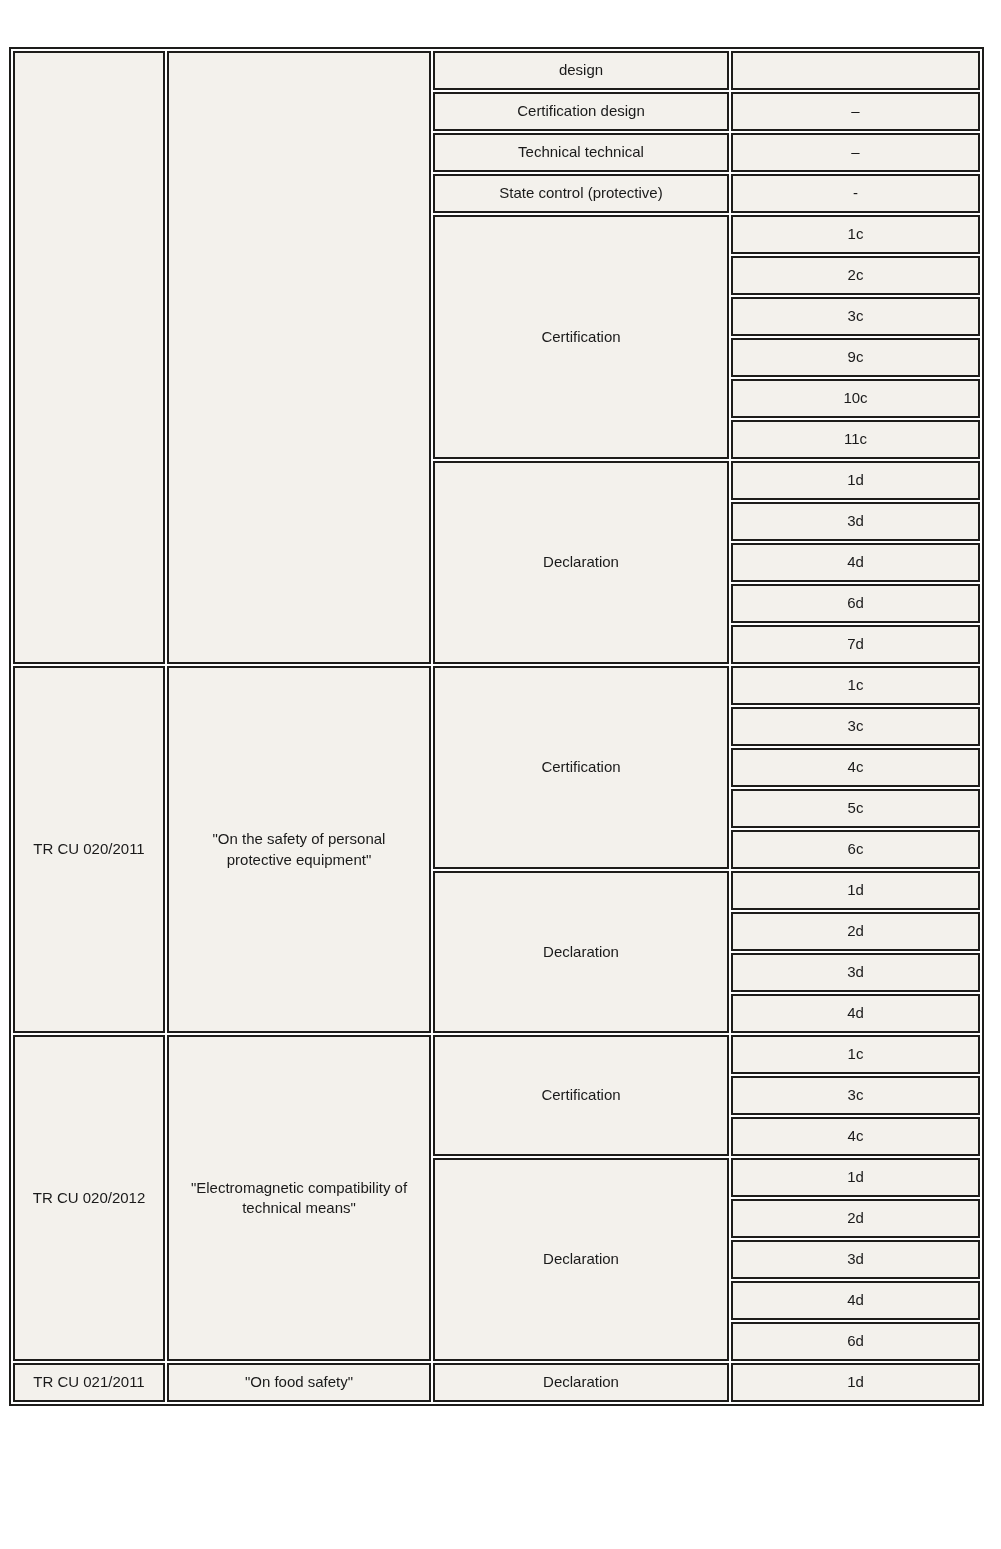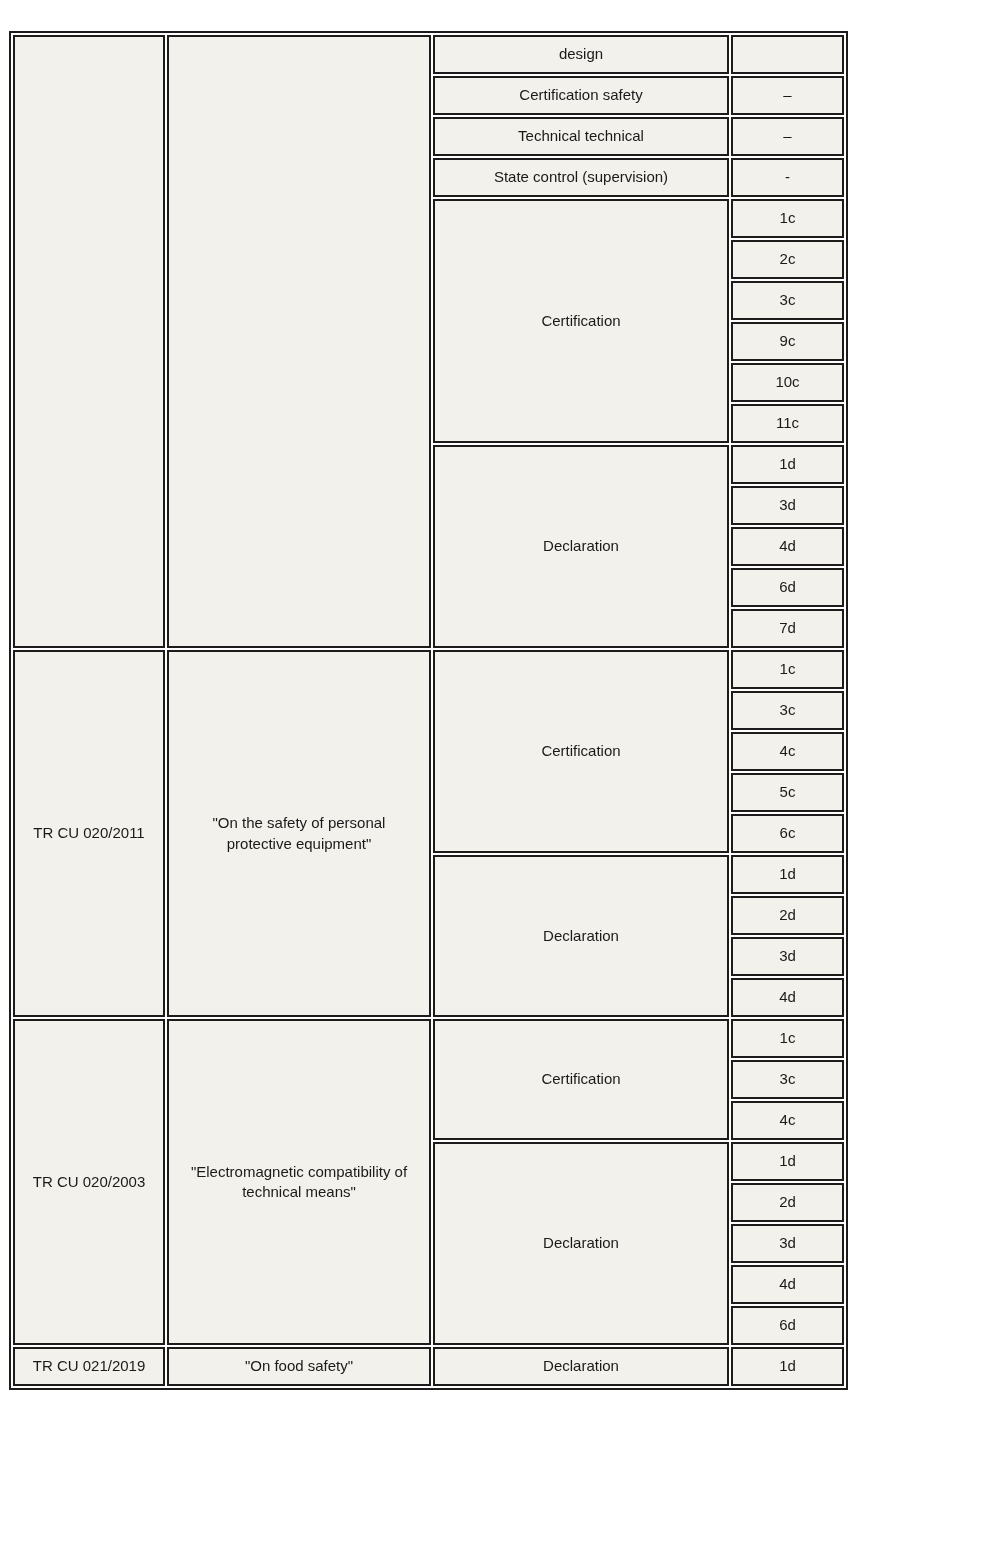--- a/index.html
+++ b/index.html
@@ -9,26 +9,27 @@
     font-family: "Liberation Sans", sans-serif;
   }
   .page {
     width: 1001px;
     height: 1549px;
     background: #ffffff;
     box-sizing: border-box;
     padding: 31px 0 0 9px;
   }
   table.reg-table {
-    width: 839px;
+    width: 975px;
     border-collapse: separate;
     border-spacing: 2px;
     border: 2px solid #1d1c1a;
     background: #ffffff;
     table-layout: fixed;
+    margin-top: 16px;
   }
   table.reg-table td {
     background: #f3f1ec;
     border: 2px solid #1d1c1a;
     text-align: center;
     vertical-align: middle;
     font-size: 15px;
     line-height: 1.35;
     color: #1a1a1a;
     padding: 2px 10px;
@@ -53,29 +54,29 @@
       <col class="scheme-col">
     </colgroup>
     <tbody id="table-body">
         <tr>
           <td class="code-cell" rowspan="15"></td>
           <td class="name-cell" rowspan="15"></td>
           <td class="proc-cell">design</td>
           <td class="scheme-cell"></td>
         </tr>
         <tr>
-          <td class="proc-cell">Certification safety</td>
+          <td class="proc-cell">Certification design</td>
           <td class="scheme-cell">–</td>
         </tr>
         <tr>
           <td class="proc-cell">Technical technical</td>
           <td class="scheme-cell">–</td>
         </tr>
         <tr>
-          <td class="proc-cell">State control (supervision)</td>
+          <td class="proc-cell">State control (protective)</td>
           <td class="scheme-cell">-</td>
         </tr>
         <tr>
           <td class="proc-cell" rowspan="6">Certification</td>
           <td class="scheme-cell">1c</td>
         </tr>
         <tr>
           <td class="scheme-cell">2c</td>
         </tr>
         <tr>
@@ -131,21 +132,21 @@
         <tr>
           <td class="scheme-cell">2d</td>
         </tr>
         <tr>
           <td class="scheme-cell">3d</td>
         </tr>
         <tr>
           <td class="scheme-cell">4d</td>
         </tr>
         <tr>
-          <td class="code-cell" rowspan="8">TR CU 020/2003</td>
+          <td class="code-cell" rowspan="8">TR CU 020/2012</td>
           <td class="name-cell" rowspan="8">"Electromagnetic compatibility of technical means"</td>
           <td class="proc-cell" rowspan="3">Certification</td>
           <td class="scheme-cell">1c</td>
         </tr>
         <tr>
           <td class="scheme-cell">3c</td>
         </tr>
         <tr>
           <td class="scheme-cell">4c</td>
         </tr>
@@ -159,20 +160,20 @@
         <tr>
           <td class="scheme-cell">3d</td>
         </tr>
         <tr>
           <td class="scheme-cell">4d</td>
         </tr>
         <tr>
           <td class="scheme-cell">6d</td>
         </tr>
         <tr>
-          <td class="code-cell">TR CU 021/2019</td>
+          <td class="code-cell">TR CU 021/2011</td>
           <td class="name-cell">"On food safety"</td>
           <td class="proc-cell">Declaration</td>
           <td class="scheme-cell">1d</td>
         </tr>
       </tbody>
   </table>
 </div>
 
 </body></html>

